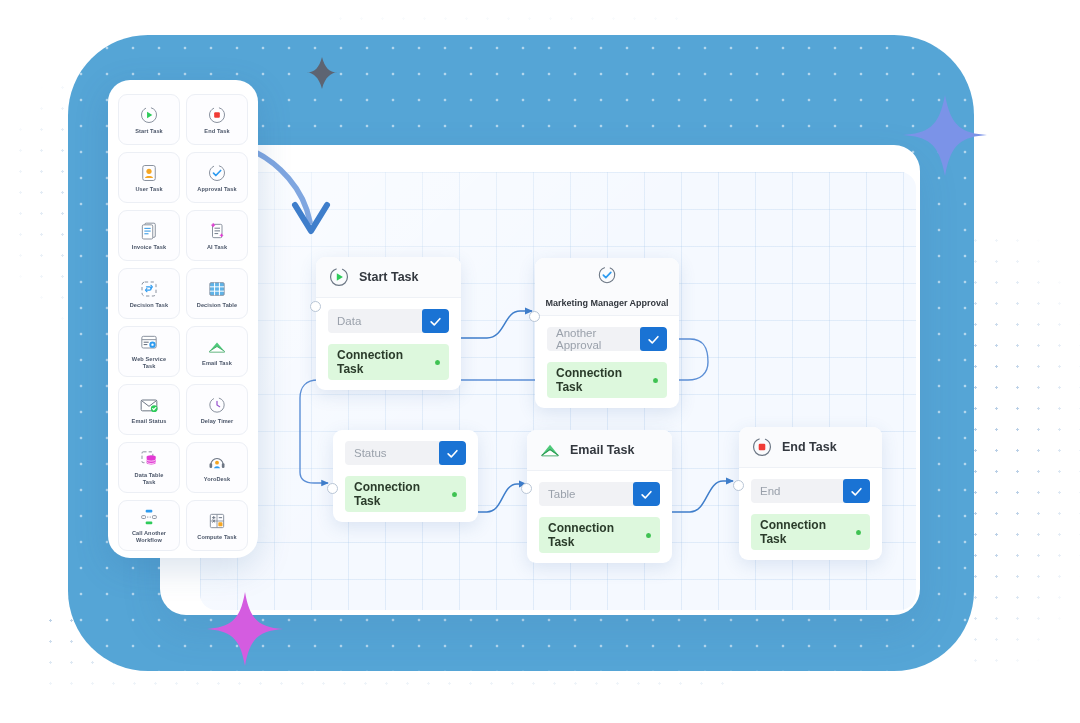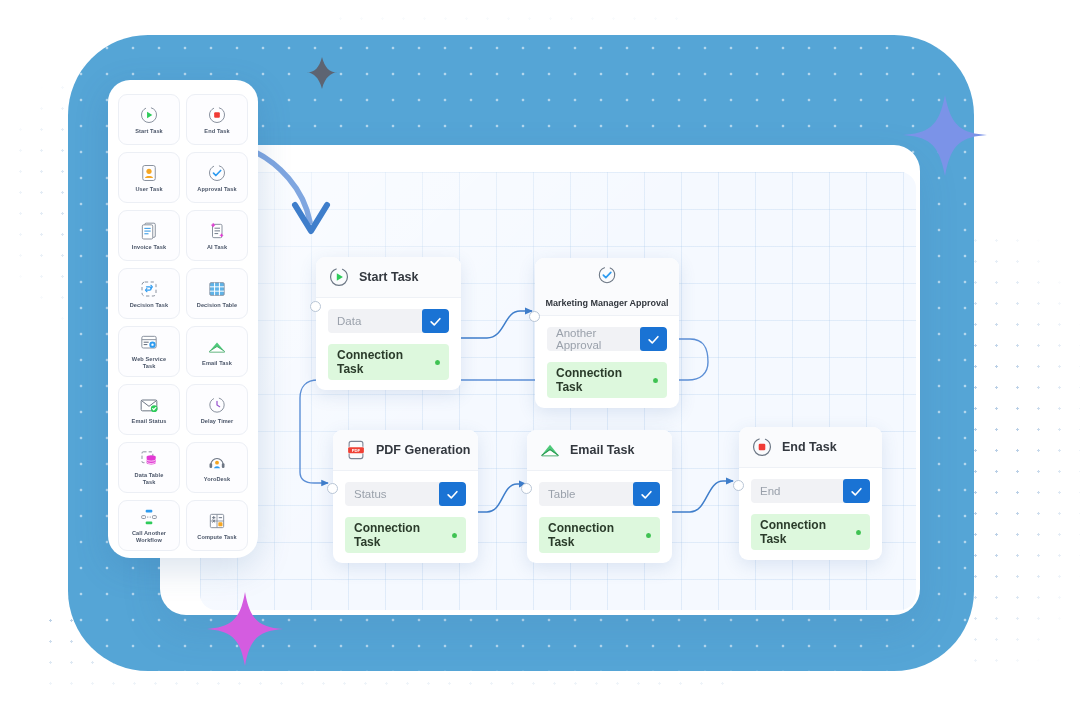--- a/index.html
+++ b/index.html
@@ -441,31 +441,20 @@
         <span class="conn-badge">
           <span>Connection Task</span>
           <span class="dot"></span>
         </span>
       </div>
     </div>
   </div>
 
   <div class="node" style="left:333px; top:430px; width:145px;">
     <div class="port" style="top:53px;"></div>
-    <div class="node-head">
-      <span class="n-icon">
-        <svg viewBox="0 0 24 24" width="22" height="22">
-          <rect x="4.5" y="2.6" width="15" height="18.8" rx="2.2" fill="none" stroke="#7b8494" stroke-width="1.2"></rect>
-          <rect x="3" y="8.5" width="18" height="7.4" rx="1.4" fill="#fff"></rect>
-          <rect x="3.4" y="8.9" width="17.2" height="6.6" rx="1.2" fill="#ef4136"></rect>
-          <text x="12" y="13.9" font-size="4.6" fill="#fff" text-anchor="middle" font-family="Liberation Sans, sans-serif" font-weight="bold">PDF</text>
-        </svg>
-      </span>
-      <span class="node-title">PDF Generation</span>
-    </div>
     <div class="node-body">
       <div class="node-field">
         <span class="fv">Status</span>
         <span class="field-chk">
           <svg viewBox="0 0 24 24" width="15" height="15">
               <path d="M5,12.5 L10,17.5 L19,7.5" fill="none" stroke="#fff" stroke-width="2.6" stroke-linecap="round" stroke-linejoin="round"></path>
             </svg>
         </span>
       </div>
       <div class="badge-row">

